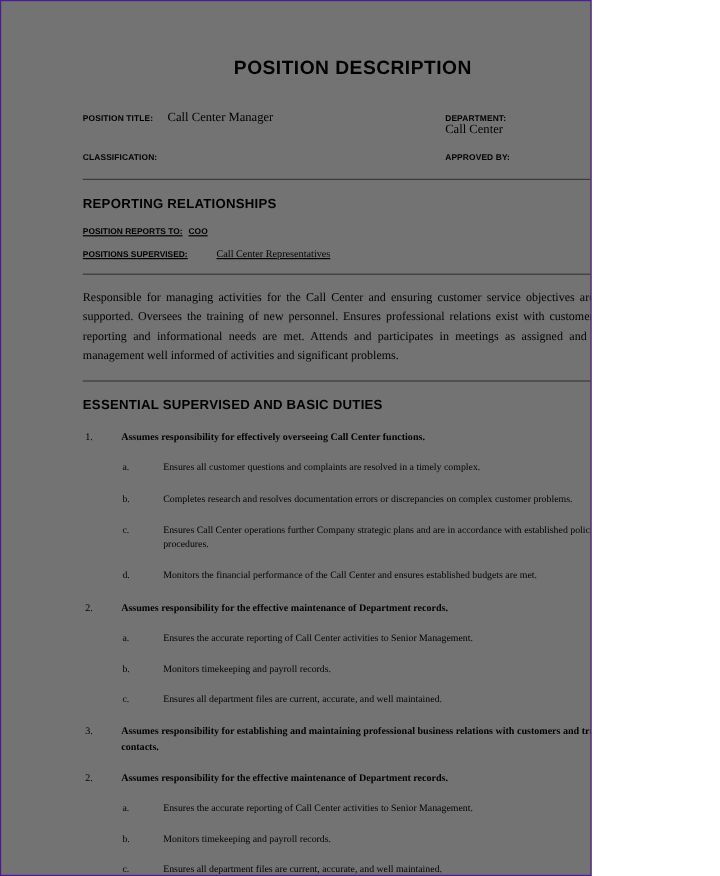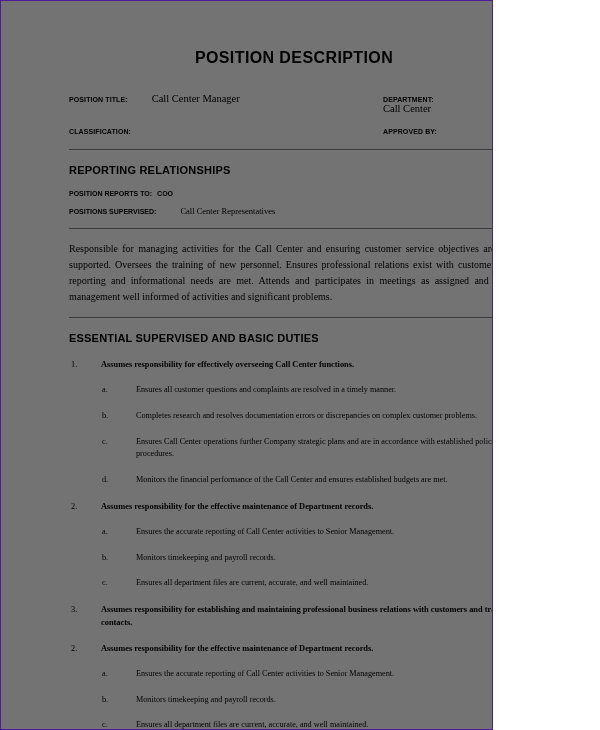--- a/index.html
+++ b/index.html
@@ -56,21 +56,21 @@
   .flabel {
     font-family: "Liberation Sans", sans-serif;
     font-weight: bold;
     font-size: 7px;
     letter-spacing: 0.1px;
     white-space: nowrap;
   }
   .fvalue {
     font-family: "Liberation Serif", serif;
     font-size: 10.5px;
-    margin-left: 24px;
+    margin-left: 12px;
     white-space: nowrap;
   }
 
   
   .rule {
     border: 0;
     border-top: 1px solid #3a3a3a;
     margin: 0;
     width: 450px;
     height: 0;
@@ -106,21 +106,21 @@
     font-size: 7px;
     margin-left: 5px;
     white-space: nowrap;
   }
   .rvalue {
     font-family: "Liberation Serif", serif;
     font-size: 8.5px;
     margin-left: 24px;
     white-space: nowrap;
   }
-  .report-block-after { margin-bottom: 12px; }
+  .report-block-after { margin-bottom: 12px; text-decoration: underline; }
 
   
   .purpose-para {
     font-family: "Liberation Serif", serif;
     font-size: 10px;
     line-height: 1.62;
     text-align: justify;
     margin: 12px 0 12px 0;
     width: 448px;
   }
@@ -213,21 +213,21 @@
 
 
     <p class="purpose-para">Responsible for managing activities for the Call Center and ensuring customer service objectives are well supported. Oversees the training of new personnel.  Ensures professional relations exist with customers and reporting and informational needs are met. Attends and participates in meetings as assigned and keeps management well informed of activities and significant problems.</p>
 
     <hr class="rule">
 
     <h2 class="section-head">ESSENTIAL SUPERVISED AND BASIC DUTIES</h2>
 
     <div class="duties">
         <div class="duty-item"><span class="marker">1.</span><span>Assumes responsibility for effectively overseeing Call Center functions.</span></div>
-        <div class="sub-item"><span class="marker">a.</span><span>Ensures all customer questions and complaints are resolved in a timely manner.</span></div>
+        <div class="sub-item"><span class="marker">a.</span><span>Ensures all customer questions and complaints are resolved in a timely complex.</span></div>
         <div class="sub-item"><span class="marker">b.</span><span>Completes research and resolves documentation errors or discrepancies on complex customer problems.</span></div>
         <div class="sub-item"><span class="marker">c.</span><span>Ensures Call Center operations further Company strategic plans and are in accordance with established policies and procedures.</span></div>
         <div class="sub-item"><span class="marker">d.</span><span>Monitors the financial performance of the Call Center and ensures established budgets are met.</span></div>
         <div class="duty-item"><span class="marker">2.</span><span>Assumes responsibility for the effective maintenance of Department records.</span></div>
         <div class="sub-item"><span class="marker">a.</span><span>Ensures the accurate reporting of Call Center activities to Senior Management.</span></div>
         <div class="sub-item"><span class="marker">b.</span><span>Monitors timekeeping and payroll records.</span></div>
         <div class="sub-item"><span class="marker">c.</span><span>Ensures all department files are current, accurate, and well maintained.</span></div>
         <div class="duty-item"><span class="marker">3.</span><span>Assumes responsibility for establishing and maintaining professional business relations with customers and trade contacts.</span></div>
         <div class="duty-item"><span class="marker">2.</span><span>Assumes responsibility for the effective maintenance of Department records.</span></div>
         <div class="sub-item"><span class="marker">a.</span><span>Ensures the accurate reporting of Call Center activities to Senior Management.</span></div>

